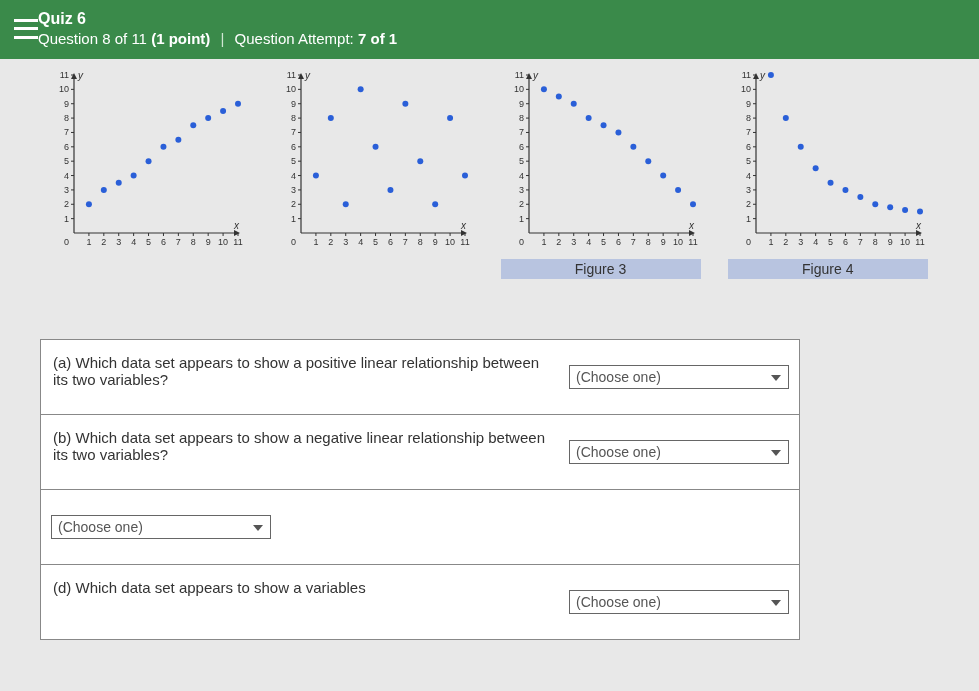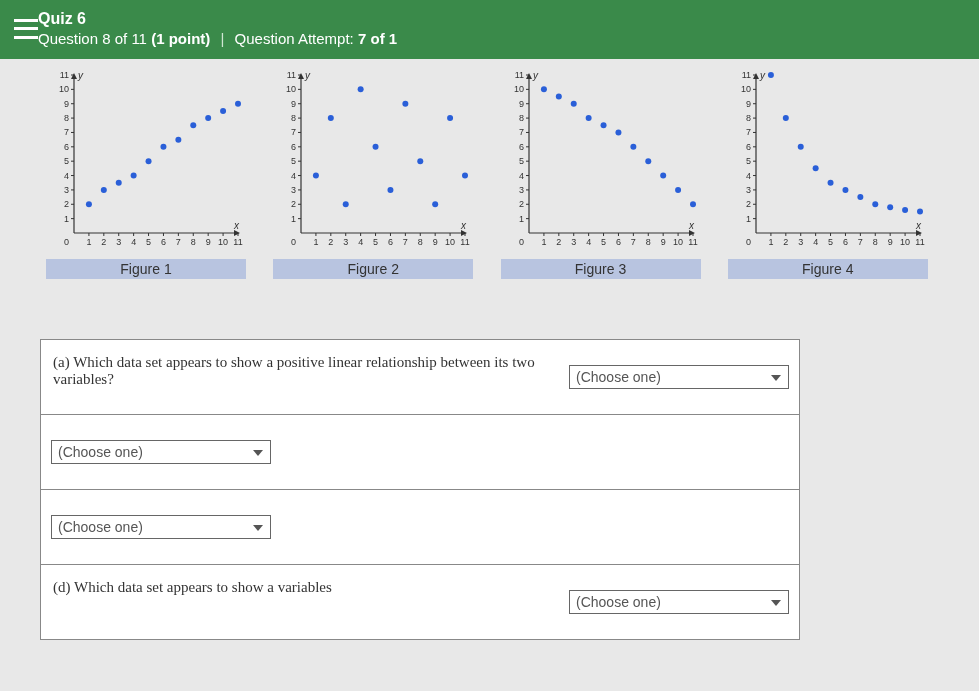--- a/index.html
+++ b/index.html
@@ -62,21 +62,20 @@
   .q-row {
     display:flex;
     border-bottom:1px solid #888;
   }
   .q-row:last-child { border-bottom:none; }
   .q-text {
     flex:1;
     padding:14px 12px;
     font-size:15px;
     color:#333;
-    font-family:Liberation Serif, serif;
   }
   .q-text .letter { color:#333; }
   .q-select-cell {
     width:240px;
     padding:25px 10px;
     display:flex; align-items:flex-start;
   }
   .q-select {
     width:100%;
     border:1px solid #666;
@@ -180,21 +179,20 @@
           <circle cx="72.72727272727272" cy="115.72727272727272" r="3" fill="#2a5fd8"></circle>
           <circle cx="87.63636363636364" cy="108.54545454545455" r="3" fill="#2a5fd8"></circle>
           <circle cx="102.54545454545455" cy="94.18181818181819" r="3" fill="#2a5fd8"></circle>
           <circle cx="117.45454545454545" cy="79.81818181818183" r="3" fill="#2a5fd8"></circle>
           <circle cx="132.36363636363637" cy="72.63636363636363" r="3" fill="#2a5fd8"></circle>
           <circle cx="147.27272727272728" cy="58.27272727272728" r="3" fill="#2a5fd8"></circle>
           <circle cx="162.1818181818182" cy="51.09090909090909" r="3" fill="#2a5fd8"></circle>
           <circle cx="177.0909090909091" cy="43.90909090909091" r="3" fill="#2a5fd8"></circle>
           <circle cx="192" cy="36.72727272727272" r="3" fill="#2a5fd8"></circle>
         </svg></div>
-    <div class="fig-label">Figure 1</div>
   </div>
   <div class="chart-box">
     <div class="mini-chart"><svg viewBox="0 0 200 190">
           <line x1="28" y1="8" x2="28" y2="166" stroke="#333" stroke-width="1.2"></line>
           <line x1="28" y1="166" x2="192" y2="166" stroke="#333" stroke-width="1.2"></line>
           <polygon points="25,12 31,12 28,6" fill="#333"></polygon>
           <polygon points="188,163 188,169 194,166" fill="#333"></polygon>
           <line x1="25" y1="151.63636363636363" x2="28" y2="151.63636363636363" stroke="#333"></line>
           <text x="23" y="154.63636363636363" text-anchor="end" class="tick-text">1</text>
           <line x1="25" y1="137.27272727272728" x2="28" y2="137.27272727272728" stroke="#333"></line>
@@ -247,21 +245,20 @@
           <circle cx="72.72727272727272" cy="137.27272727272728" r="3" fill="#2a5fd8"></circle>
           <circle cx="87.63636363636364" cy="22.363636363636374" r="3" fill="#2a5fd8"></circle>
           <circle cx="102.54545454545455" cy="79.81818181818183" r="3" fill="#2a5fd8"></circle>
           <circle cx="117.45454545454545" cy="122.9090909090909" r="3" fill="#2a5fd8"></circle>
           <circle cx="132.36363636363637" cy="36.72727272727272" r="3" fill="#2a5fd8"></circle>
           <circle cx="147.27272727272728" cy="94.18181818181819" r="3" fill="#2a5fd8"></circle>
           <circle cx="162.1818181818182" cy="137.27272727272728" r="3" fill="#2a5fd8"></circle>
           <circle cx="177.0909090909091" cy="51.09090909090909" r="3" fill="#2a5fd8"></circle>
           <circle cx="192" cy="108.54545454545455" r="3" fill="#2a5fd8"></circle>
         </svg></div>
-    <div class="fig-label">Figure 2</div>
   </div>
   <div class="chart-box">
     <div class="mini-chart"><svg viewBox="0 0 200 190">
           <line x1="28" y1="8" x2="28" y2="166" stroke="#333" stroke-width="1.2"></line>
           <line x1="28" y1="166" x2="192" y2="166" stroke="#333" stroke-width="1.2"></line>
           <polygon points="25,12 31,12 28,6" fill="#333"></polygon>
           <polygon points="188,163 188,169 194,166" fill="#333"></polygon>
           <line x1="25" y1="151.63636363636363" x2="28" y2="151.63636363636363" stroke="#333"></line>
           <text x="23" y="154.63636363636363" text-anchor="end" class="tick-text">1</text>
           <line x1="25" y1="137.27272727272728" x2="28" y2="137.27272727272728" stroke="#333"></line>
@@ -395,20 +392,21 @@
 <div class="questions">
   <div class="q-row">
     <div class="q-text"><span class="letter">(a)</span> <span>Which data set appears to show a positive linear relationship between its two variables?</span></div>
     <div class="q-select-cell">
       <div class="select-wrap">
         <select class="q-select"><option>(Choose one)</option><option>Figure 1</option><option>Figure 2</option><option>Figure 3</option><option>Figure 4</option></select>
       </div>
     </div>
   </div>
   <div class="q-row">
+    <div class="q-text"><span class="letter">(b)</span> <span>Which data set appears to show a negative linear relationship between its two variables?</span></div>
     <div class="q-select-cell">
       <div class="select-wrap">
         <select class="q-select"><option>(Choose one)</option><option>Figure 1</option><option>Figure 2</option><option>Figure 3</option><option>Figure 4</option></select>
       </div>
     </div>
   </div>
   <div class="q-row">
     <div class="q-select-cell">
       <div class="select-wrap">
         <select class="q-select"><option>(Choose one)</option><option>Figure 1</option><option>Figure 2</option><option>Figure 3</option><option>Figure 4</option></select>

